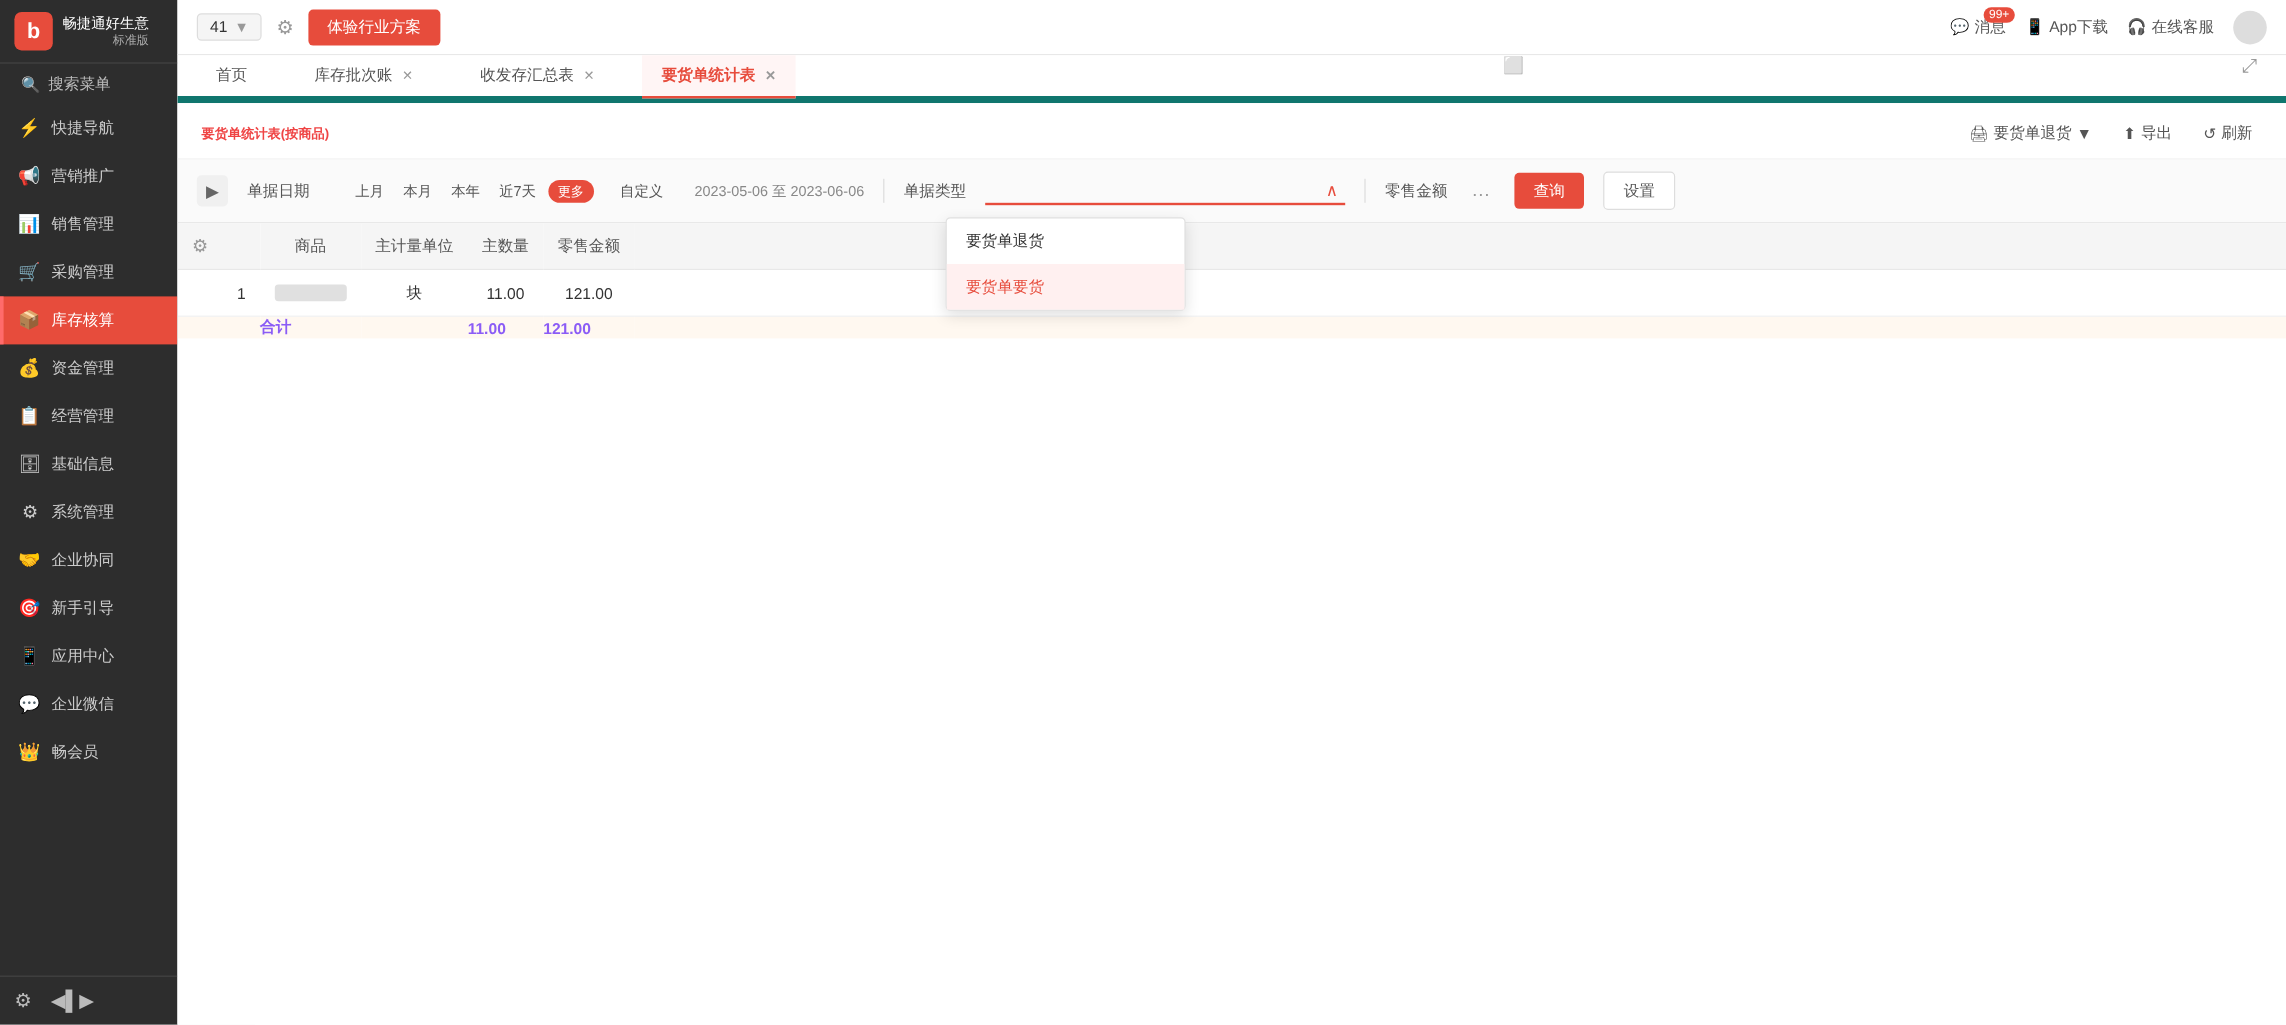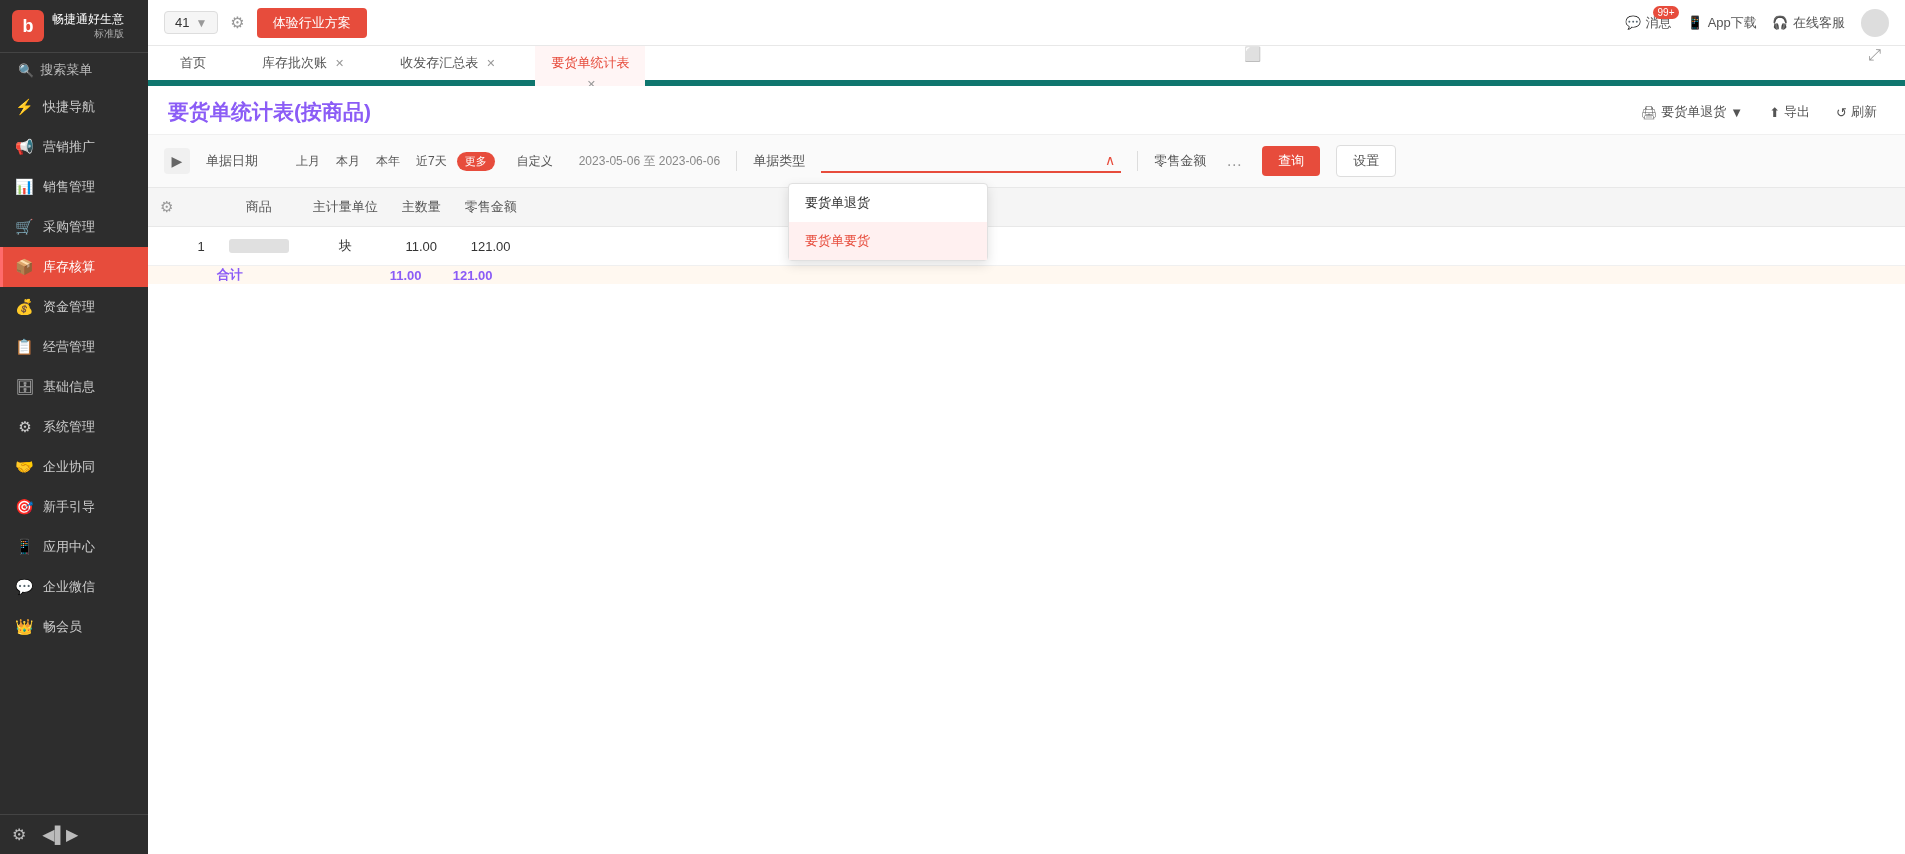--- a/index.html
+++ b/index.html
@@ -104,41 +104,41 @@
       height: 40px;
       flex-shrink: 0;
       gap: 24px;
     }
     .tab-item {
       display: flex; align-items: center; gap: 6px;
       padding: 8px 16px;
       font-size: 13px; color: #555; cursor: pointer;
       border-bottom: 2px solid transparent; margin-bottom: -2px;
     }
-    .tab-item.active { color: #e74c3c; border-bottom-color: #e74c3c; font-weight: normal; background: #fff5f5; flex-direction: column; }
+    .tab-item.active { color: #e74c3c; border-bottom-color: #e74c3c; font-weight: bold; background: #fff5f5; }
     .tab-close { font-size: 11px; color: #999; margin-left: 2px; }
     .tab-close-main { font-size: 14px; margin-left: auto; color: #999; padding: 0 8px; cursor: pointer; }
 
     
     .content {
       flex: 1; overflow: auto;
       padding: 0;
       background: #fff;
       display: flex; flex-direction: column;
     }
 
     
     .page-header {
       display: flex; align-items: center; justify-content: space-between;
       padding: 12px 20px 8px;
       background: #fff;
       border-bottom: 1px solid #f0f0f0;
       flex-shrink: 0;
     }
-    .page-title { font-size: 21px; font-weight: bold; color: #8b5cf6; }
+    .page-title { font-size: 11px; font-weight: bold; color: #ef4444; }
     .page-actions { display: flex; align-items: center; gap: 10px; }
     .action-btn {
       display: flex; align-items: center; gap: 4px;
       color: #555; font-size: 13px; cursor: pointer;
       padding: 4px 8px; border-radius: 3px;
     }
 
     
     .filter-bar {
       background: #fafafa;

